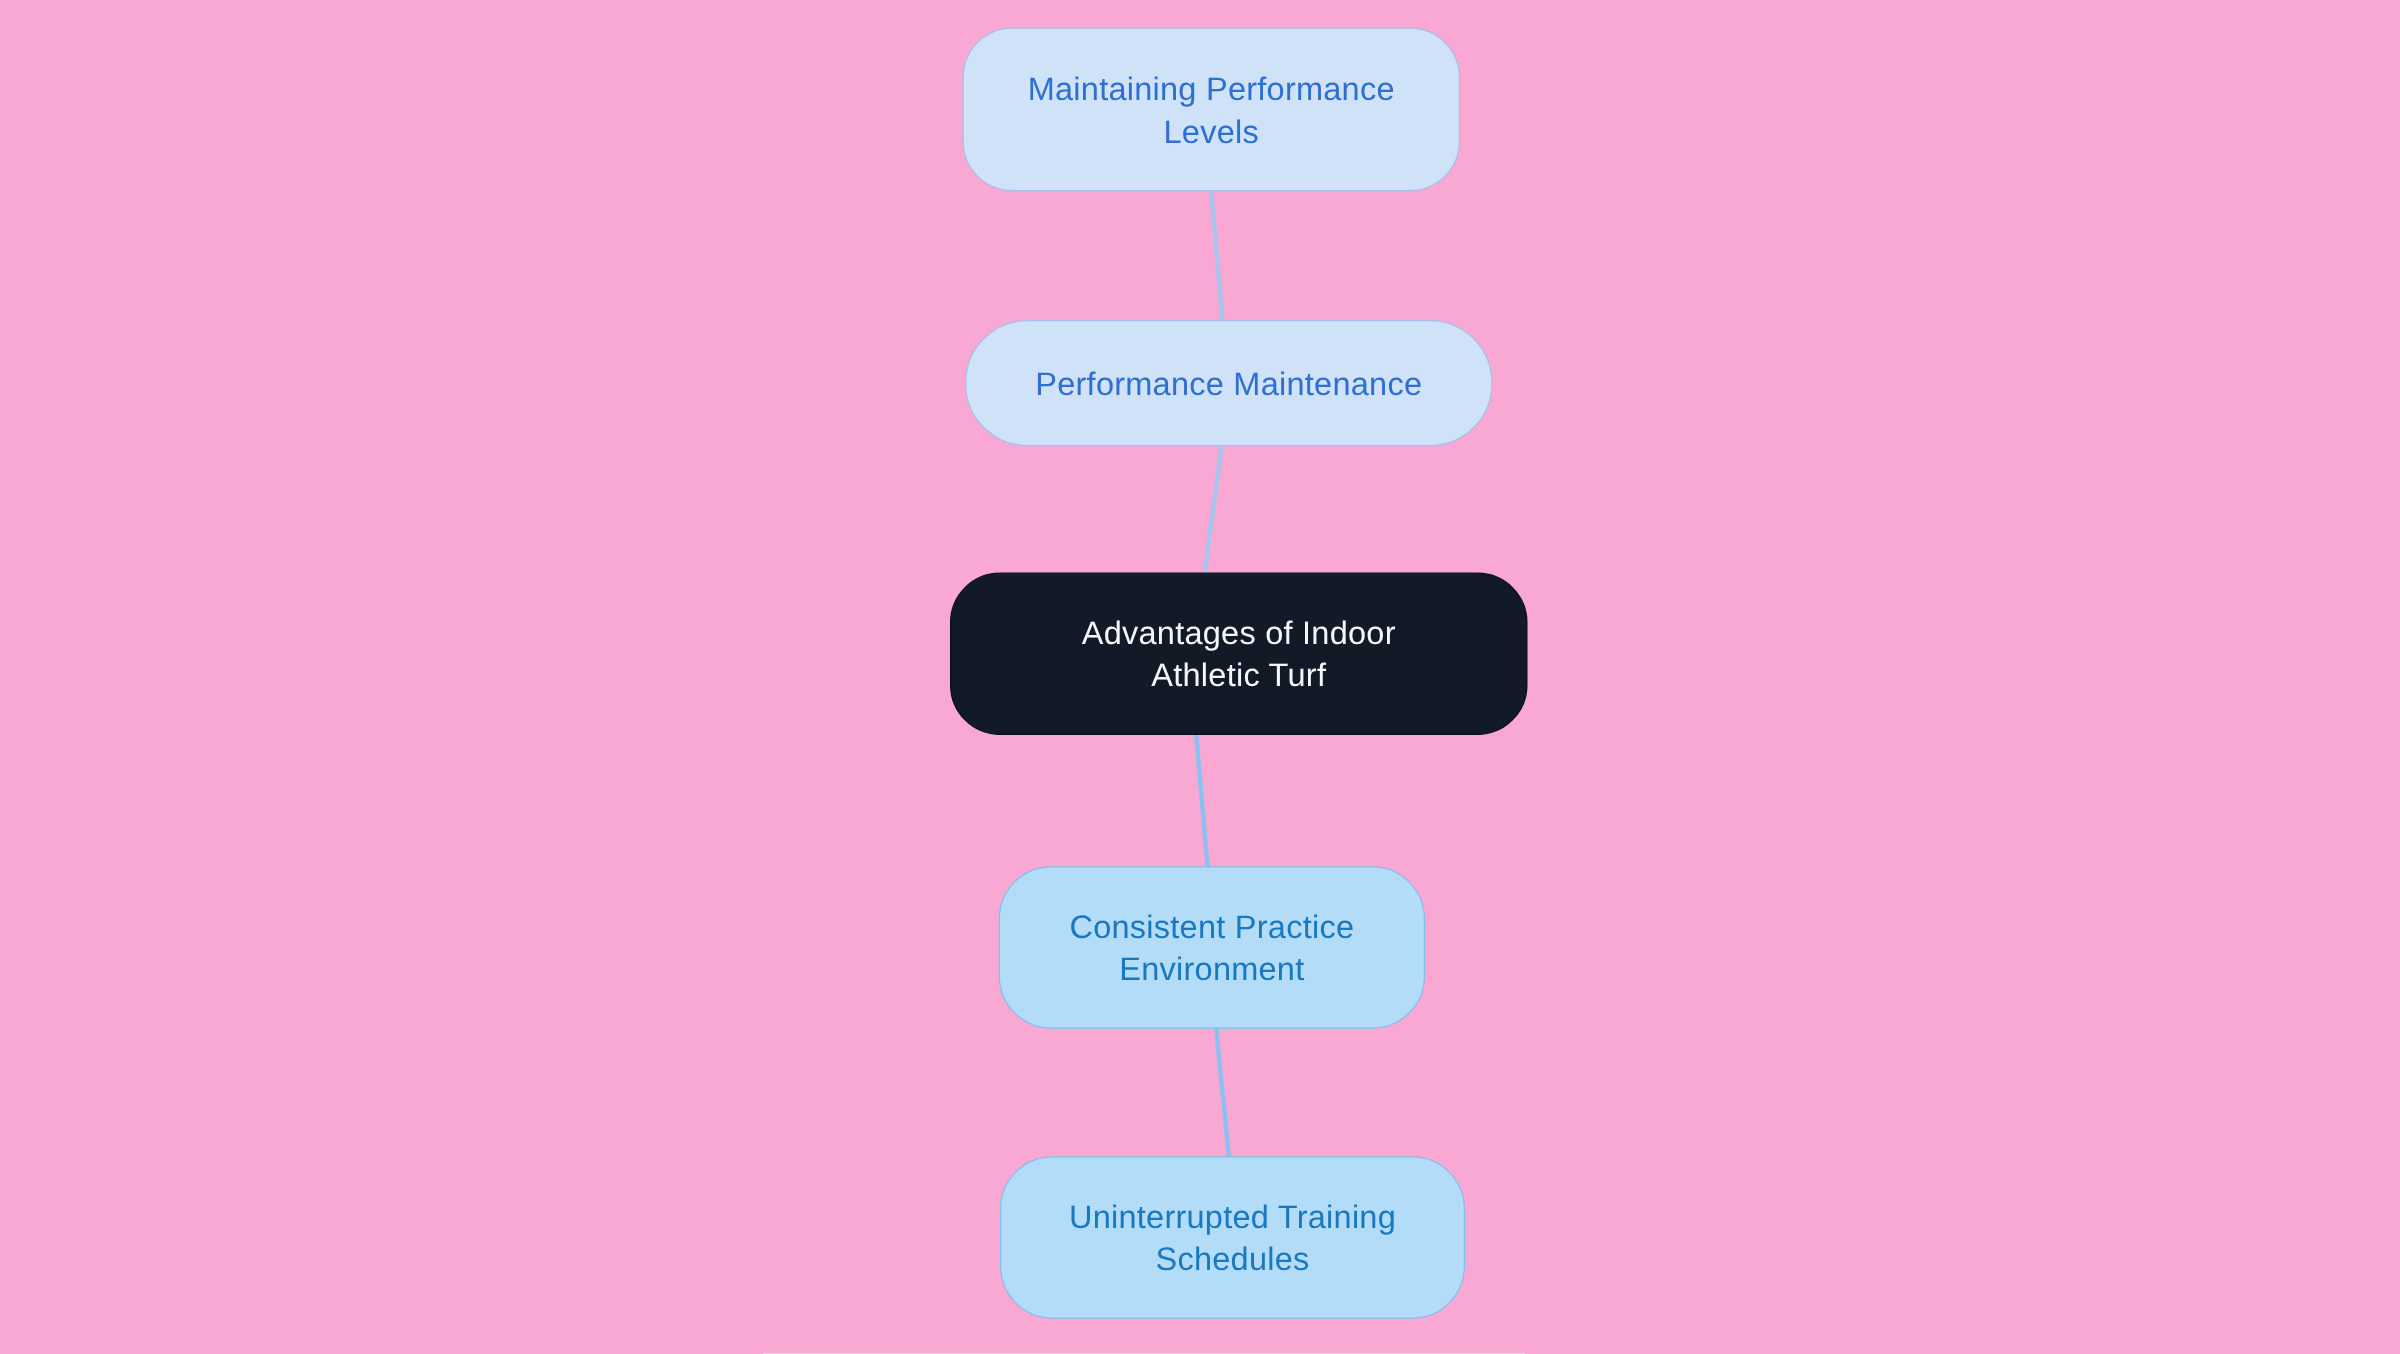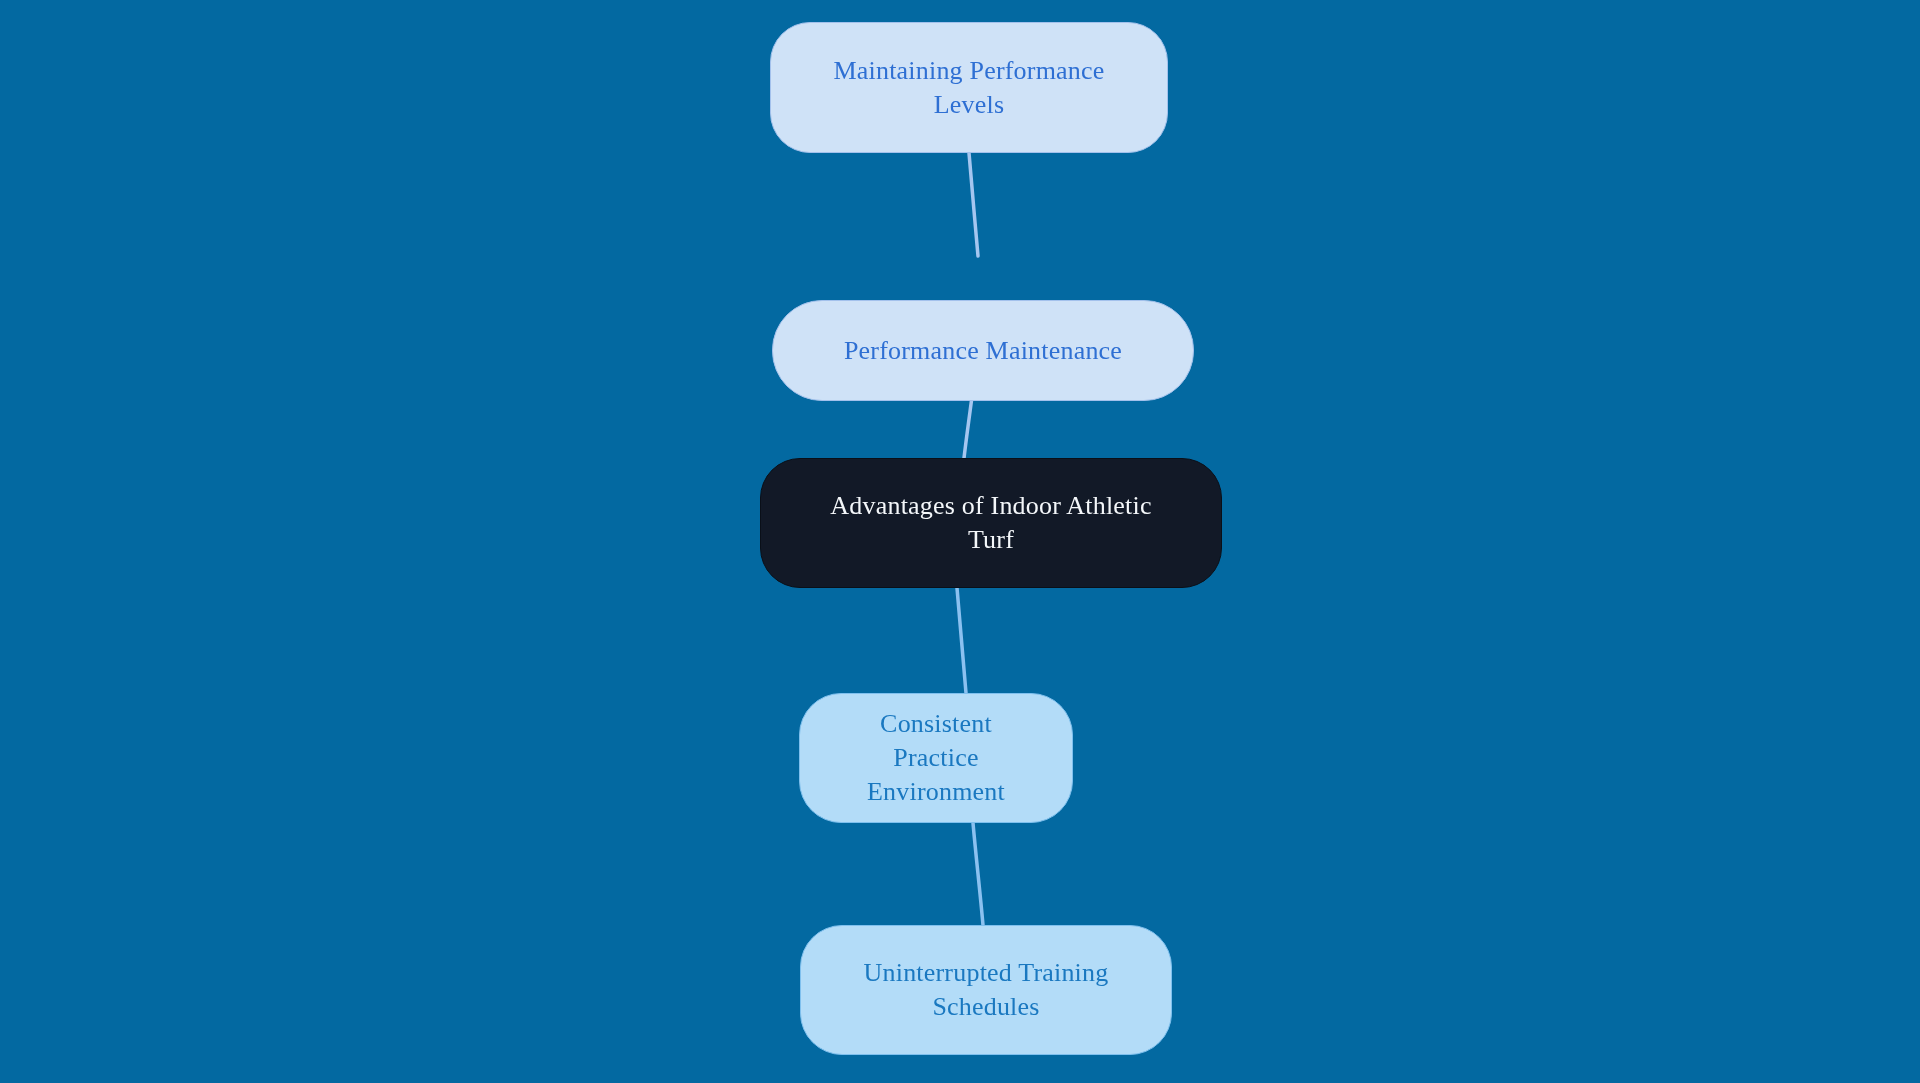--- a/index.html
+++ b/index.html
@@ -4,23 +4,23 @@
 <style>
   html, body {
     margin: 0;
     padding: 0;
     background: #ffffff;
   }
   .canvas {
     position: relative;
     width: 1920px;
     height: 1083px;
-    background: #0369a1;
+    background: #f9a8d4;
     overflow: hidden;
-    font-family: Liberation Serif, serif;
+    font-family: Liberation Sans, sans-serif;
   }
   .edges {
     position: absolute;
     left: 0;
     top: 0;
     width: 1920px;
     height: 1083px;
     pointer-events: none;
   }
   .edge {
@@ -54,23 +54,23 @@
     border-radius: 40px;
     margin-left: 35px;
   }
   .node-light-b {
     background: #b3dcf8;
     border: 1.5px solid #7fc0ee;
     color: #1a78c0;
     border-radius: 42px;
   }
   .n1 { left: 770px; top: 22px;  width: 398px; height: 131px; padding: 0 40px; }
-  .n2 { left: 772px; top: 256px; width: 422px; height: 101px; padding: 0 30px; border-radius: 50px; margin-top: 44px; }
+  .n2 { left: 772px; top: 256px; width: 422px; height: 101px; padding: 0 30px; border-radius: 50px; }
   .n3 { left: 725px; top: 458px; width: 462px; height: 130px; padding: 0 58px; }
-  .n4 { left: 799px; top: 693px; width: 274px; height: 130px; padding: 0 38px; text-align: center; }
+  .n4 { left: 799px; top: 693px; width: 341px; height: 130px; padding: 0 38px; text-align: center; }
   .n5 { left: 800px; top: 925px; width: 372px; height: 130px; padding: 0 38px; }
 </style>
 </head>
 <body>
 
 <div class="canvas">
 
   <svg class="edges" viewBox="0 0 1920 1083" xmlns="http://www.w3.org/2000/svg">
     <path class="edge edge-top" d="M969,153 C972,190 975,221 978,256"></path>
     <path class="edge edge-top" d="M977,357 C973,392 968,424 964,458"></path>

